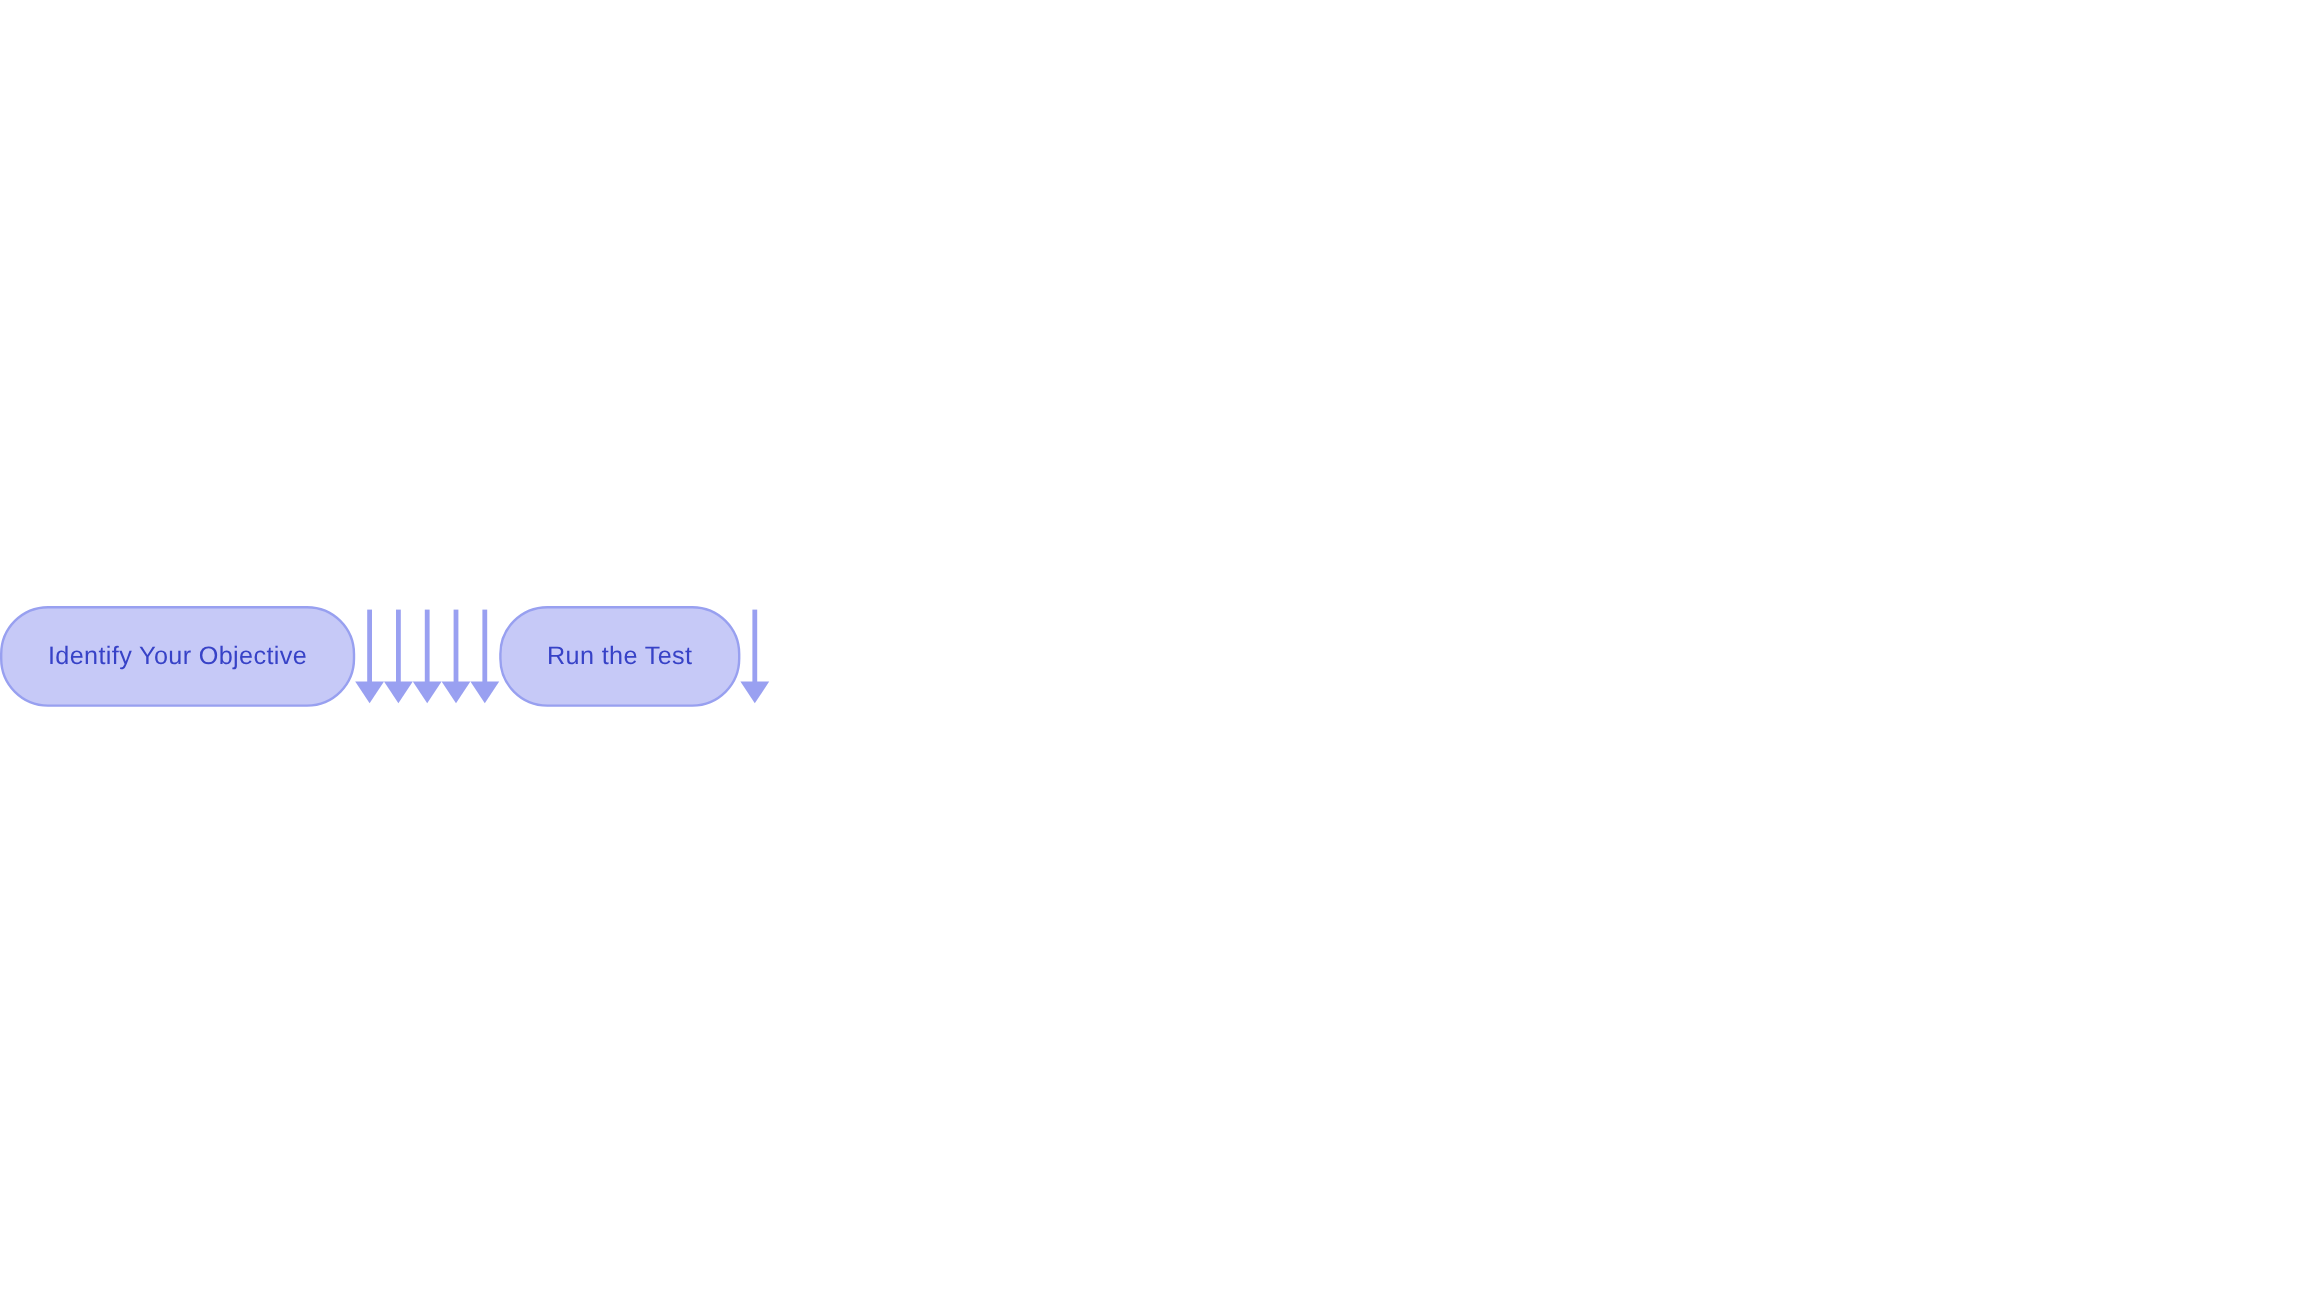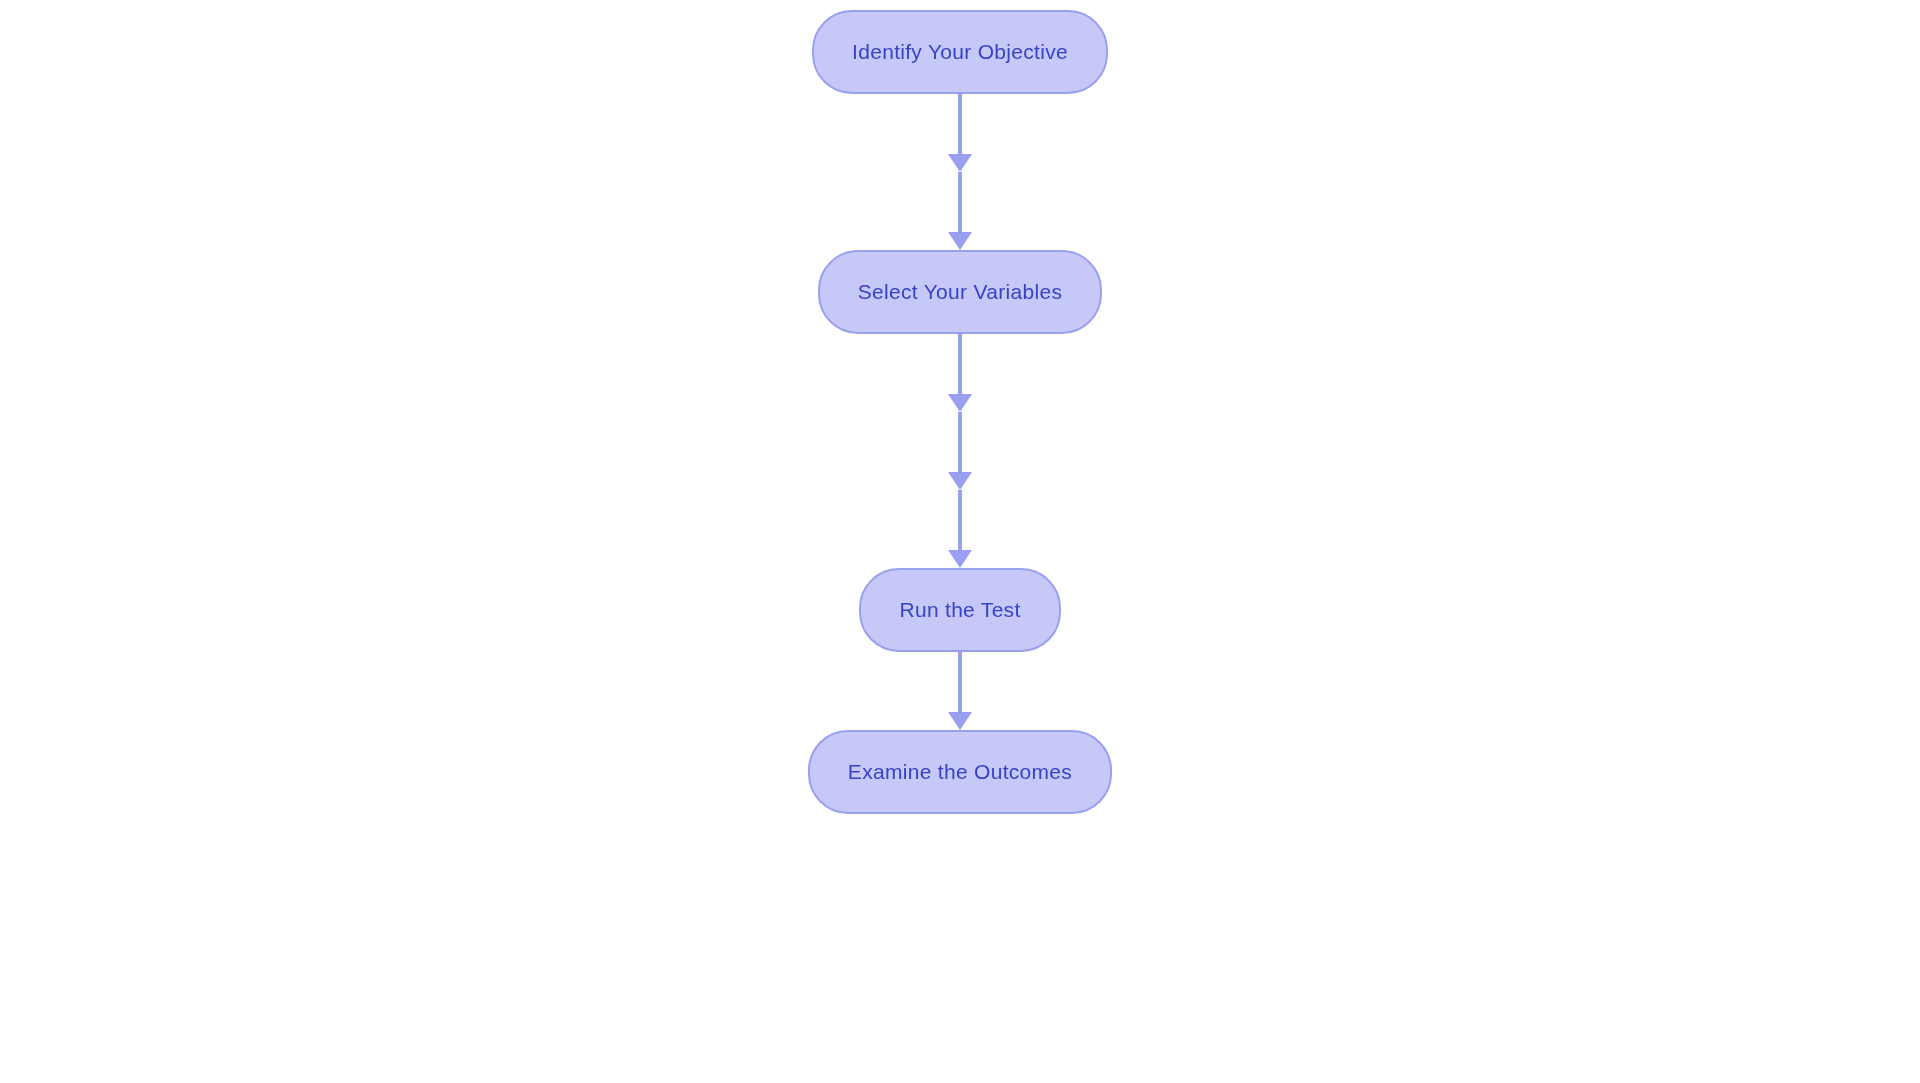--- a/index.html
+++ b/index.html
@@ -7,21 +7,21 @@
     width: 1920px;
     height: 1083px;
     background: var(--bg, #ffffff);
     overflow: hidden;
     font-family: "Liberation Sans", "DejaVu Sans", sans-serif;
   }
   .canvas {
     width: 100%;
     height: 100%;
     display: flex;
-    flex-direction: column;
+    flex-direction: row;
     align-items: center;
     padding-top: 10px;
   }
   .flow-node {
     height: 84px;
     padding: 0 38px;
     border-radius: 40px;
     background: var(--node-fill, #C6C9F7);
     border: 2px solid var(--node-border, #98A0F0);
     color: var(--node-text, #3742C7);
@@ -67,23 +67,20 @@
     <div class="arrow-line"></div>
     <div class="arrow-head"></div>
   </div>
 
 
   <div class="flow-connector">
     <div class="arrow-line"></div>
     <div class="arrow-head"></div>
   </div>
 
-  <div class="flow-node">
-    <span>Select Your Variables</span>
-  </div>
 
   <div class="flow-connector">
     <div class="arrow-line"></div>
     <div class="arrow-head"></div>
   </div>
 
 
   <div class="flow-connector">
     <div class="arrow-line"></div>
     <div class="arrow-head"></div>
@@ -97,16 +94,13 @@
 
   <div class="flow-node">
     <span>Run the Test</span>
   </div>
 
   <div class="flow-connector">
     <div class="arrow-line"></div>
     <div class="arrow-head"></div>
   </div>
 
-  <div class="flow-node">
-    <span>Examine the Outcomes</span>
-  </div>
 </div>
 
 </body></html>

